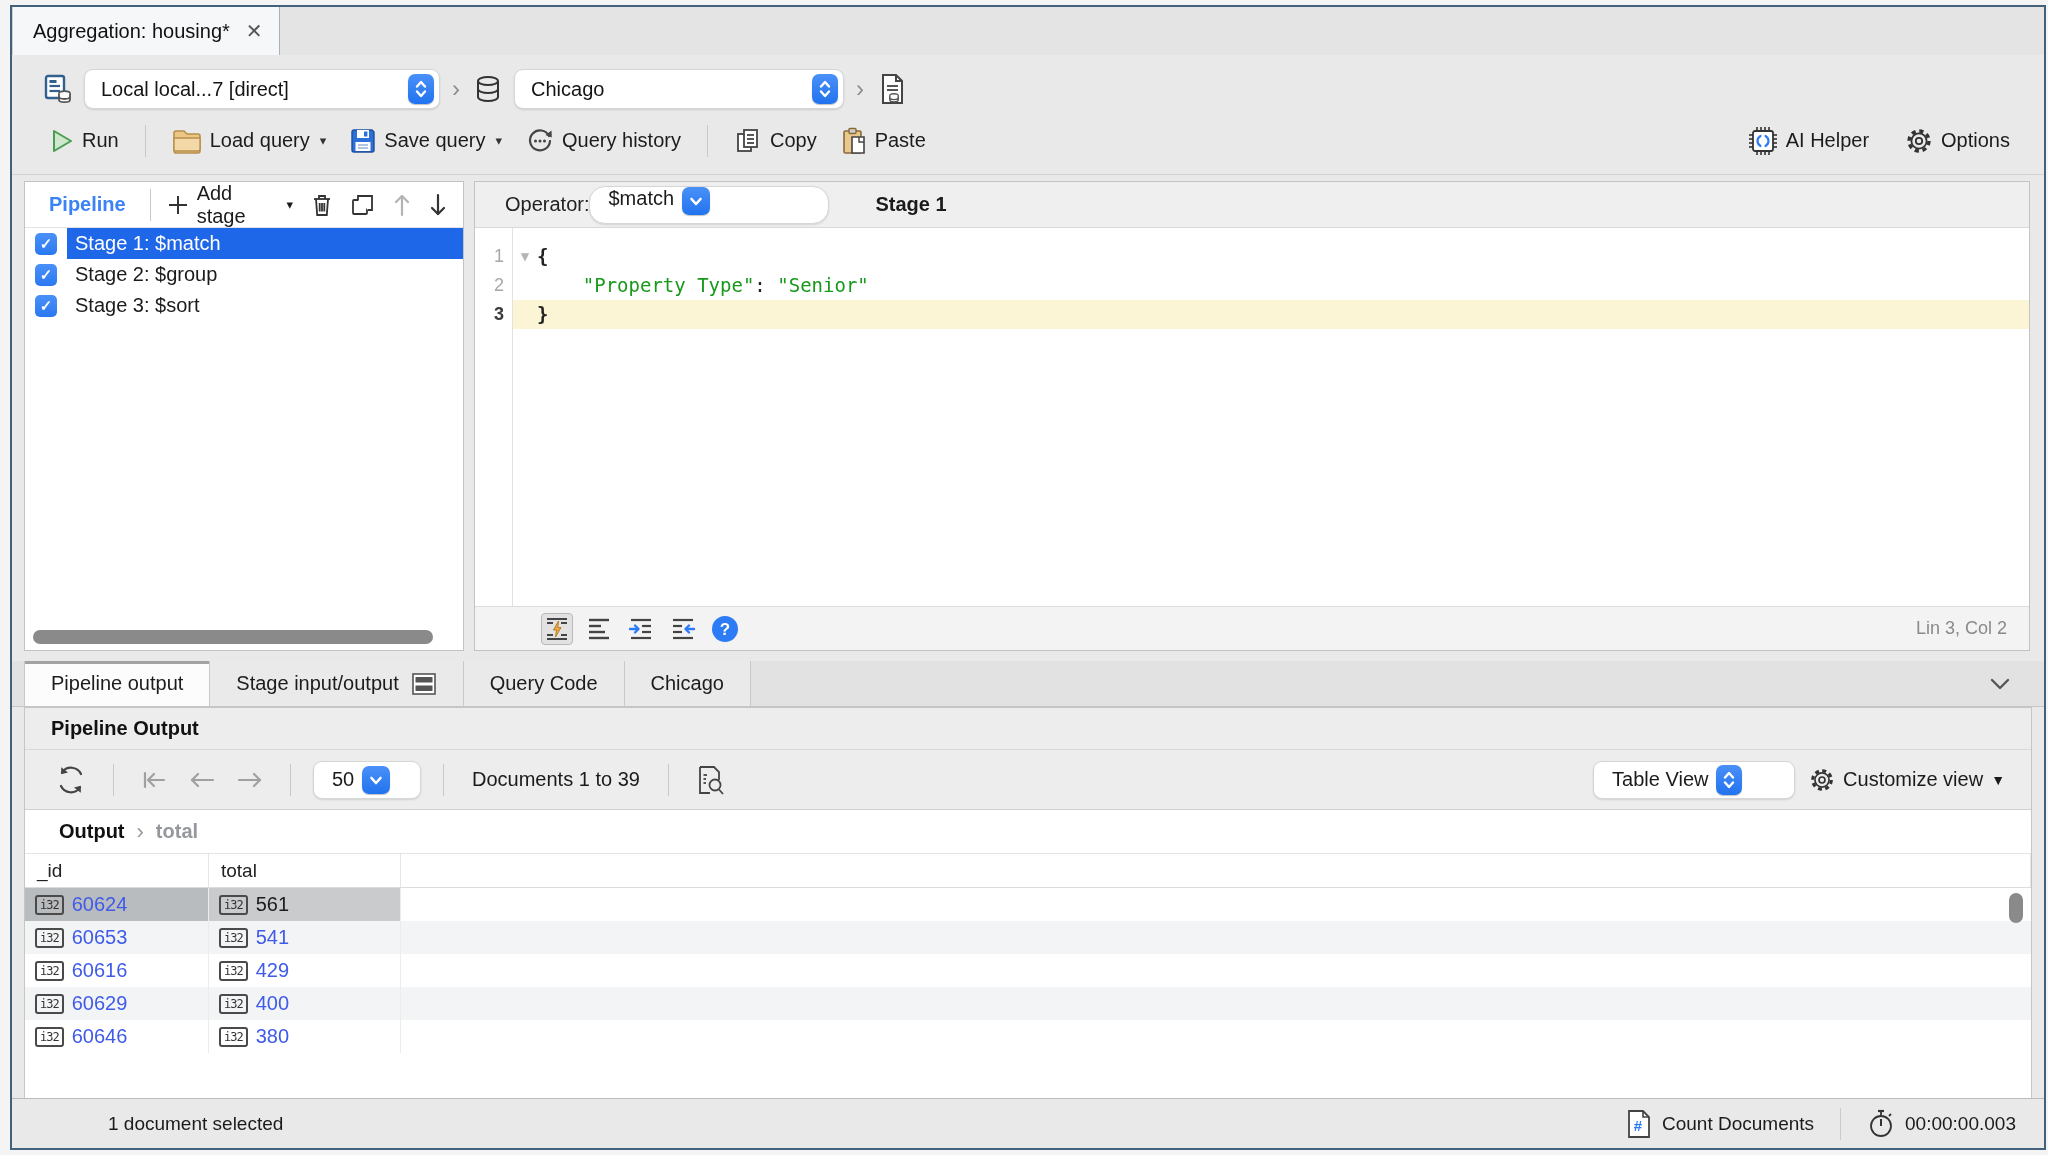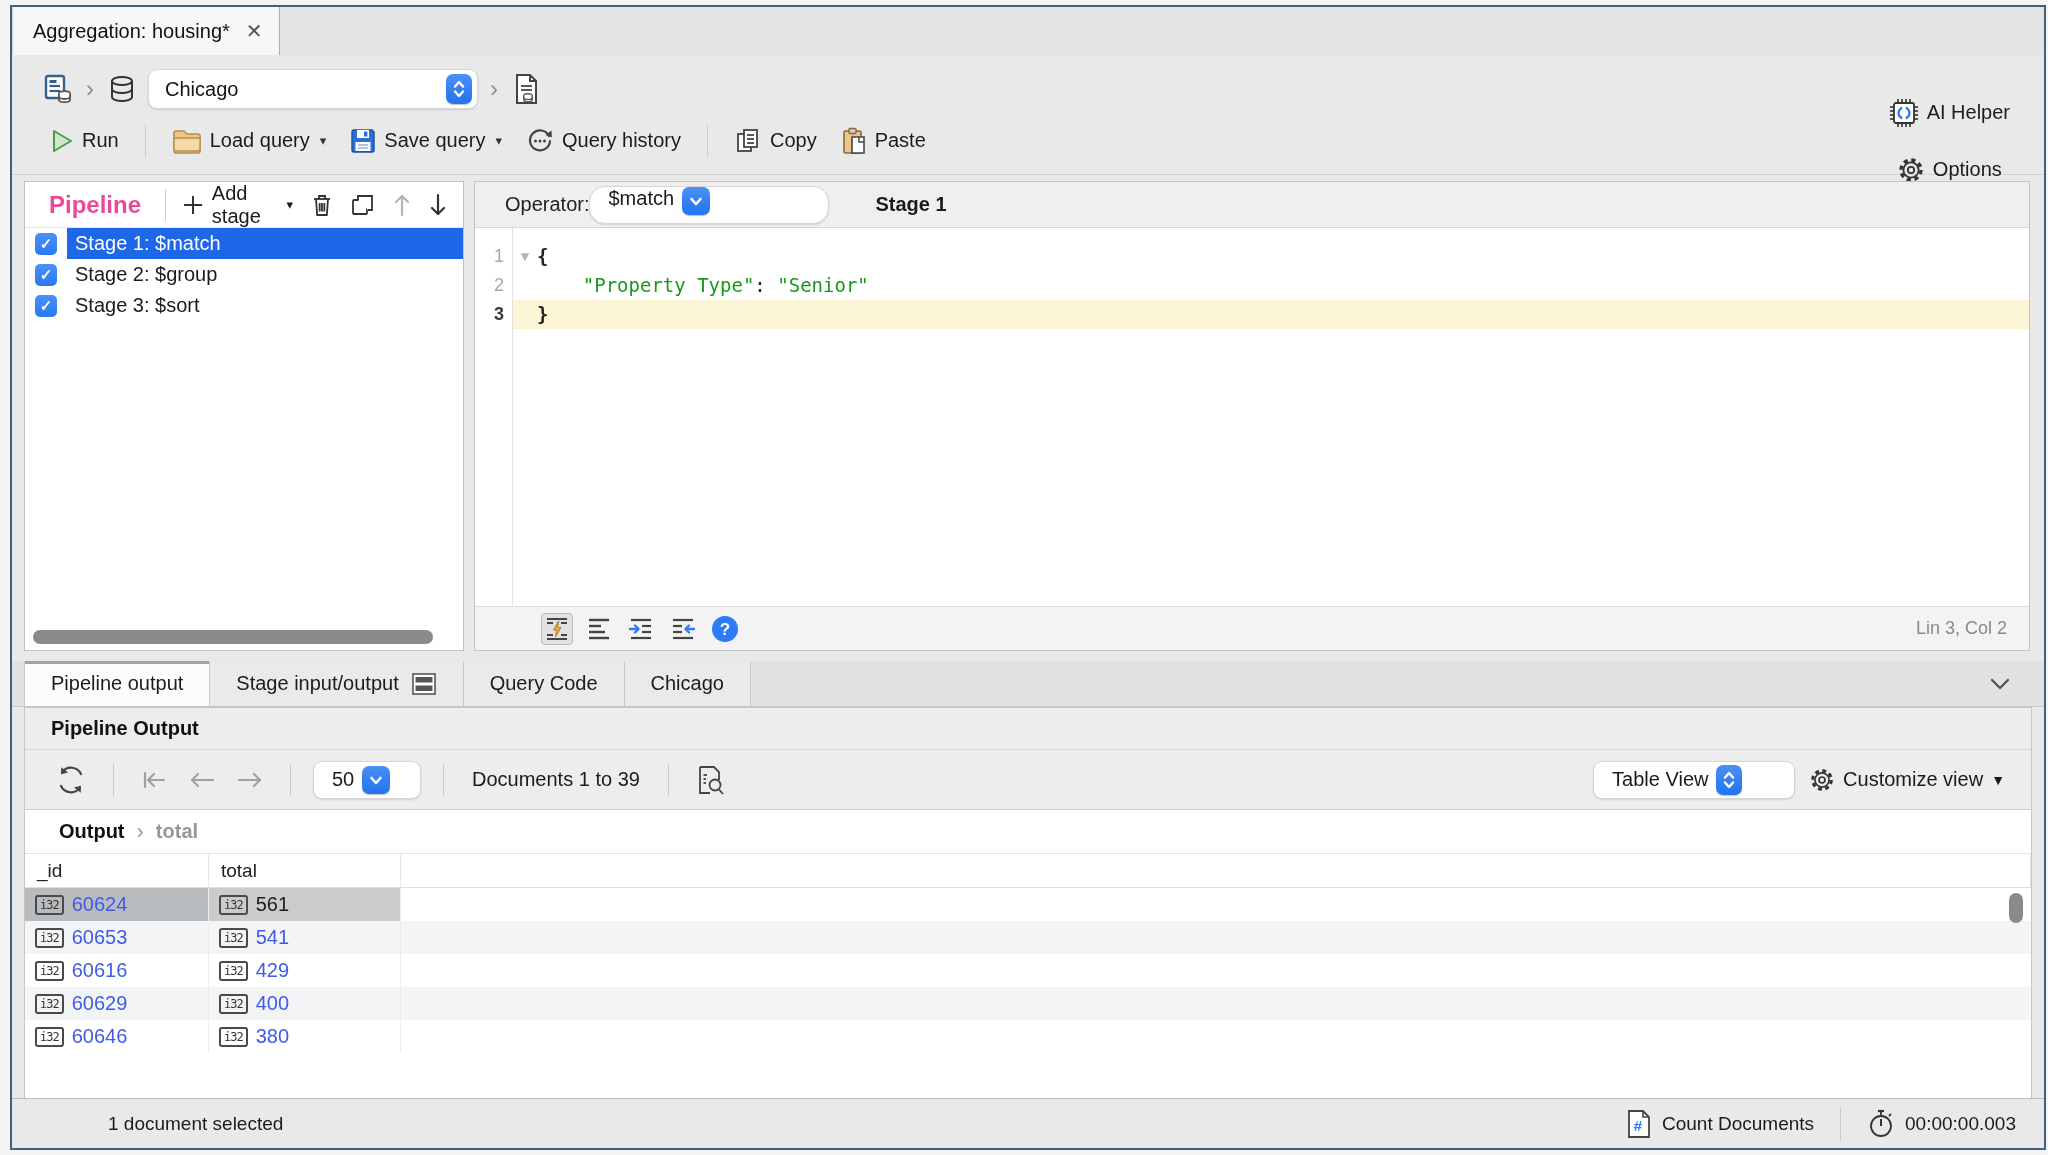--- a/index.html
+++ b/index.html
@@ -19,30 +19,30 @@
   .stepper { width:26px; height:30px; border-radius:7px; background:linear-gradient(#4a90f8,#2173ef); display:flex; flex-direction:column; align-items:center; justify-content:center; margin-left:10px; flex:0 0 auto; box-shadow:0 1px 1px rgba(0,0,0,.25); }
   .stepper1 { width:28px; height:28px; border-radius:7px; background:linear-gradient(#4a90f8,#2173ef); display:flex; align-items:center; justify-content:center; margin-left:8px; flex:0 0 auto; box-shadow:0 1px 1px rgba(0,0,0,.25); }
   .crumb-sep { color:#8e8e8e; font-size:24px; padding:0 2px; font-weight:400; }
   .c-conn { width:356px; } .c-db { width:330px; } .c-coll { flex:1; max-width:930px; }
 
   
   .toolbar { height:52px; display:flex; align-items:center; padding:0 26px 16px 28px; gap:8px; border-bottom:1px solid #d2d2d2; flex:0 0 auto; }
   .tbtn { display:flex; align-items:center; gap:8px; font-size:20px; color:#1c1c1c; padding:4px 8px; white-space:nowrap; }
   .tbtn .dd { font-size:13px; color:#333; margin-left:2px; }
   .vsep { width:1px; height:32px; background:#c9c9c9; margin:0 10px; }
-  .tb-right { margin-left:auto; display:flex; align-items:center; gap:20px;flex-direction:column; }
+  .tb-right { margin-left:auto; display:flex; align-items:center; gap:20px; }
 
   
   .main { height:486px; position:relative; flex:0 0 auto; }
   .panel { position:absolute; background:#fff; border:1px solid #c3c3c3; }
   .p-left { left:12px; top:6px; width:440px; bottom:10px; display:flex; flex-direction:column; }
   .p-right { left:462px; right:14px; top:6px; bottom:10px; display:flex; flex-direction:column; }
 
   .pl-header { height:46px; display:flex; align-items:center; padding:0 10px 0 24px; gap:6px; border-bottom:1px solid #e3e3e3; flex:0 0 auto; }
-  .pl-title { font-size:24px; font-weight:bold; color:#ec4899; margin-right:14px; }
+  .pl-title { font-size:20px; font-weight:bold; color:#3b82f6; margin-right:14px; }
   .icbtn { display:flex; align-items:center; justify-content:center; padding:2px 5px; }
   .addstage { display:flex; align-items:center; gap:8px; font-size:20px; color:#1c1c1c; padding:0 6px; }
   .stage-list { flex:1; overflow:hidden; position:relative; }
   .stage-row { height:31px; display:flex; align-items:center; gap:10px; padding-left:10px; font-size:20px; }
   .stage-row .bar { display:flex; align-items:center; height:100%; flex:1; padding-left:8px; }
   .stage-row.sel .bar { background:#1e67e8; color:#fff; }
   .checkbox { width:22px; height:22px; border-radius:5px; background:linear-gradient(#4a90f8,#2a79f2); color:#fff; font-size:15px; font-weight:bold; display:flex; align-items:center; justify-content:center; flex:0 0 auto; }
   .hscroll { position:absolute; left:8px; bottom:6px; width:400px; height:14px; border-radius:7px; background:#8a8a8a; }
 
   .op-row { height:46px; background:#efefef; border-bottom:1px solid #d8d8d8; display:flex; align-items:center; padding:0 20px 0 30px; flex:0 0 auto; }
@@ -130,20 +130,29 @@
           <rect x="9.5" y="8" width="7" height="3" fill="#33618e"></rect>
           <line x1="9.5" y1="14" x2="20" y2="14" stroke="#33618e" stroke-width="2.2"></line>
           <line x1="9.5" y1="19" x2="20" y2="19" stroke="#33618e" stroke-width="2.2"></line>
           <g stroke="#555" stroke-width="1.8" fill="#fff">
             <ellipse cx="24.5" cy="21.5" rx="5.5" ry="2.4"></ellipse>
             <path d="M19 21.5v6.2c0 1.3 2.5 2.4 5.5 2.4s5.5-1.1 5.5-2.4v-6.2"></path>
             <path d="M19 24.6c0 1.3 2.5 2.4 5.5 2.4s5.5-1.1 5.5-2.4" fill="none"></path>
           </g>
         </svg>
     </span>
+    <div class="combo c-conn">
+      <span class="val">Local local...7 [direct]</span>
+      <span class="stepper">
+          <svg width="18" height="22" viewBox="0 0 18 22" fill="none" stroke="#fff" stroke-width="2.4" stroke-linecap="round" stroke-linejoin="round">
+            <path d="M5 8.5l4-4.5 4 4.5"></path>
+            <path d="M5 13.5l4 4.5 4-4.5"></path>
+          </svg>
+        </span>
+    </div>
     <span class="crumb-sep">›</span>
     <span>
       <svg width="32" height="32" viewBox="0 0 32 32" fill="none" stroke="#333" stroke-width="2">
           <ellipse cx="16" cy="8" rx="10" ry="4"></ellipse>
           <path d="M6 8v16c0 2.2 4.5 4 10 4s10-1.8 10-4V8"></path>
           <path d="M6 16c0 2.2 4.5 4 10 4s10-1.8 10-4"></path>
         </svg>
     </span>
     <div class="combo c-db">
       <span class="val">Chicago</span>

